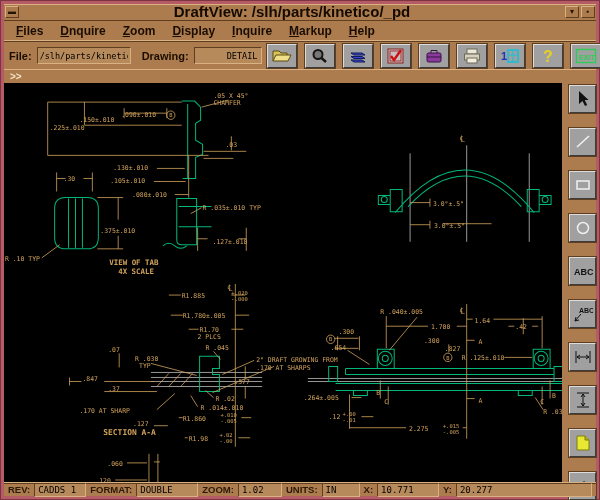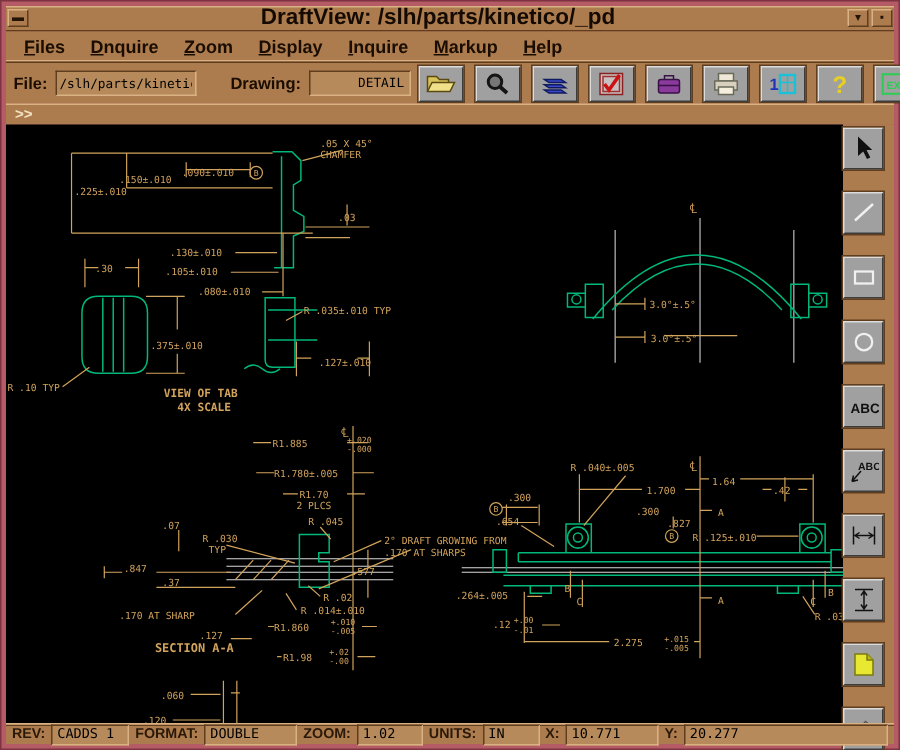--- a/index.html
+++ b/index.html
@@ -37,21 +37,21 @@
   .gbtn{width:30px;height:24px;background:var(--c-btn);display:flex;align-items:center;justify-content:center;
         border-top:1px solid #dcdcdc;border-left:1px solid #dcdcdc;border-right:1px solid #3c3c3c;
         border-bottom:1px solid #3c3c3c;outline:1px solid var(--c-chrome-dk);cursor:pointer;padding:0;}
   
   .promptrow{height:14px;font-size:10px;font-weight:bold;color:#f2e2c2;padding:0 6px;line-height:13px;
              border-top:1px solid var(--c-chrome-lt);}
   
   .main{flex:1;display:flex;min-height:0;}
   .canvas-wrap{flex:1;background:var(--c-canvas);overflow:hidden;}
   svg.cad{display:block;}
-  .right-toolbar{width:34px;display:flex;flex-direction:column;align-items:flex-start;gap:15px;padding-top:2px;}
+  .right-toolbar{width:34px;display:flex;flex-direction:column;align-items:flex-end;gap:15px;padding-top:2px;}
   .rbtn{width:27px;height:28px;flex:0 0 28px;}
   
   .statusbar{height:14px;display:flex;align-items:center;gap:4px;padding:0 4px;
              border-top:1px solid var(--c-chrome-lt);box-shadow:inset 0 1px 0 var(--c-chrome-dk);}
   .slabel{font-size:9.5px;font-weight:bold;color:#2a1808;white-space:nowrap;}
   .sfield{height:14px;background:var(--c-field);border-top:1px solid var(--c-chrome-dk);
           border-left:1px solid var(--c-chrome-dk);border-right:1px solid var(--c-chrome-lt);
           border-bottom:1px solid var(--c-chrome-lt);color:#000;font-family:"DejaVu Sans Mono",monospace;
           font-size:9px;line-height:12px;padding:0 3px;}
   
@@ -78,21 +78,21 @@
     <div class="menu-item"><span class="mn">Z</span><span>oom</span></div>
     <div class="menu-item"><span class="mn">D</span><span>isplay</span></div>
     <div class="menu-item"><span class="mn">I</span><span>nquire</span></div>
     <div class="menu-item"><span class="mn">M</span><span>arkup</span></div>
     <div class="menu-item"><span class="mn">H</span><span>elp</span></div>
   </div>
 
   <div class="formrow chrome">
     <span class="flabel">File:</span>
     <input class="tfield" style="width: 94px;" readonly="" value="/slh/parts/kinetico/_pd">
-    <span class="flabel" style="margin-left:18px">Drawing:</span>
+    <span class="flabel" style="margin-left:6px">Drawing:</span>
     <input class="tfield" style="width: 68px; padding-left: 32px;" readonly="" value="DETAIL">
     <div class="btngroup">
       <button class="gbtn">
         <svg width="22" height="18">
             <path d="M2,14 V4 h6 l2,2 h6 v2" fill="#d8c25a" stroke="#5a4a10"></path>
             <path d="M2,14 L5,8 h15 l-3,6 z" fill="#f0e08a" stroke="#5a4a10"></path>
           </svg>
       </button>
       <button class="gbtn">
         <svg width="22" height="18">

